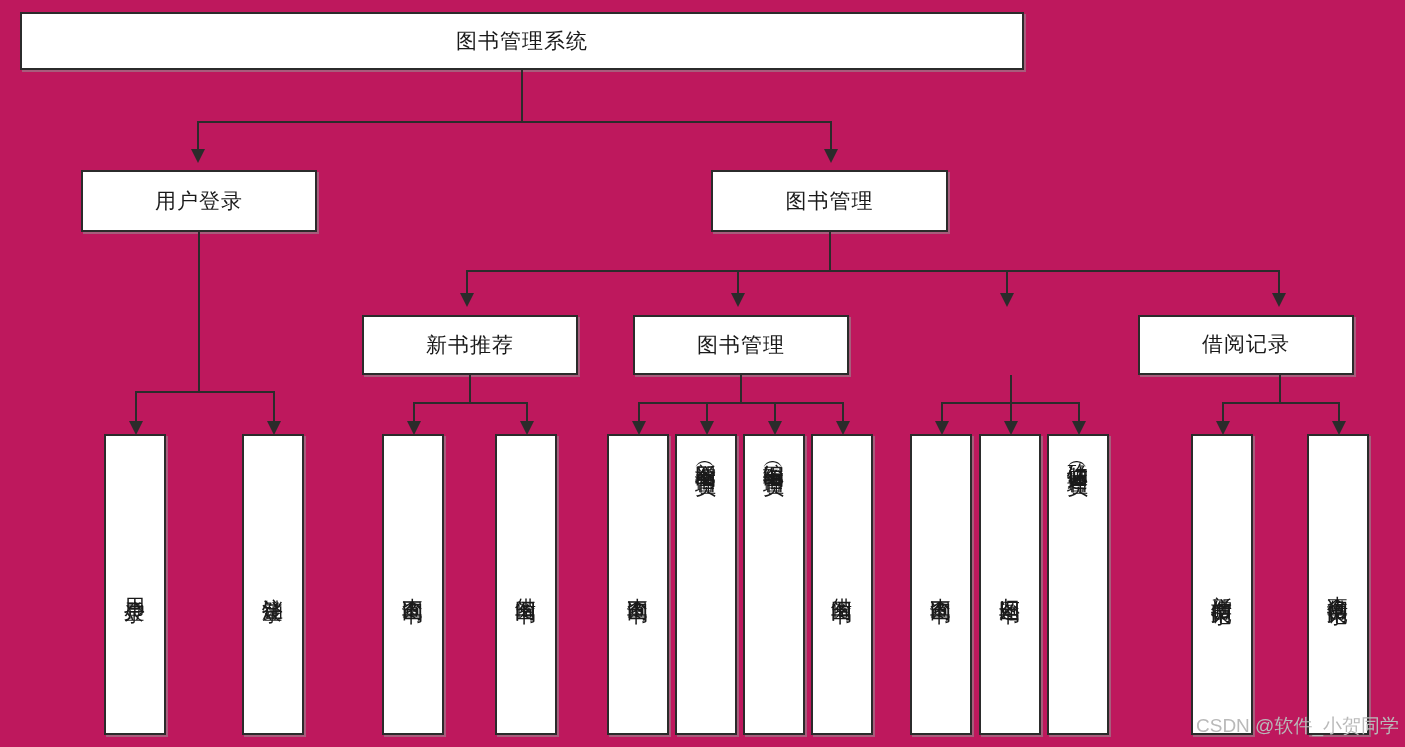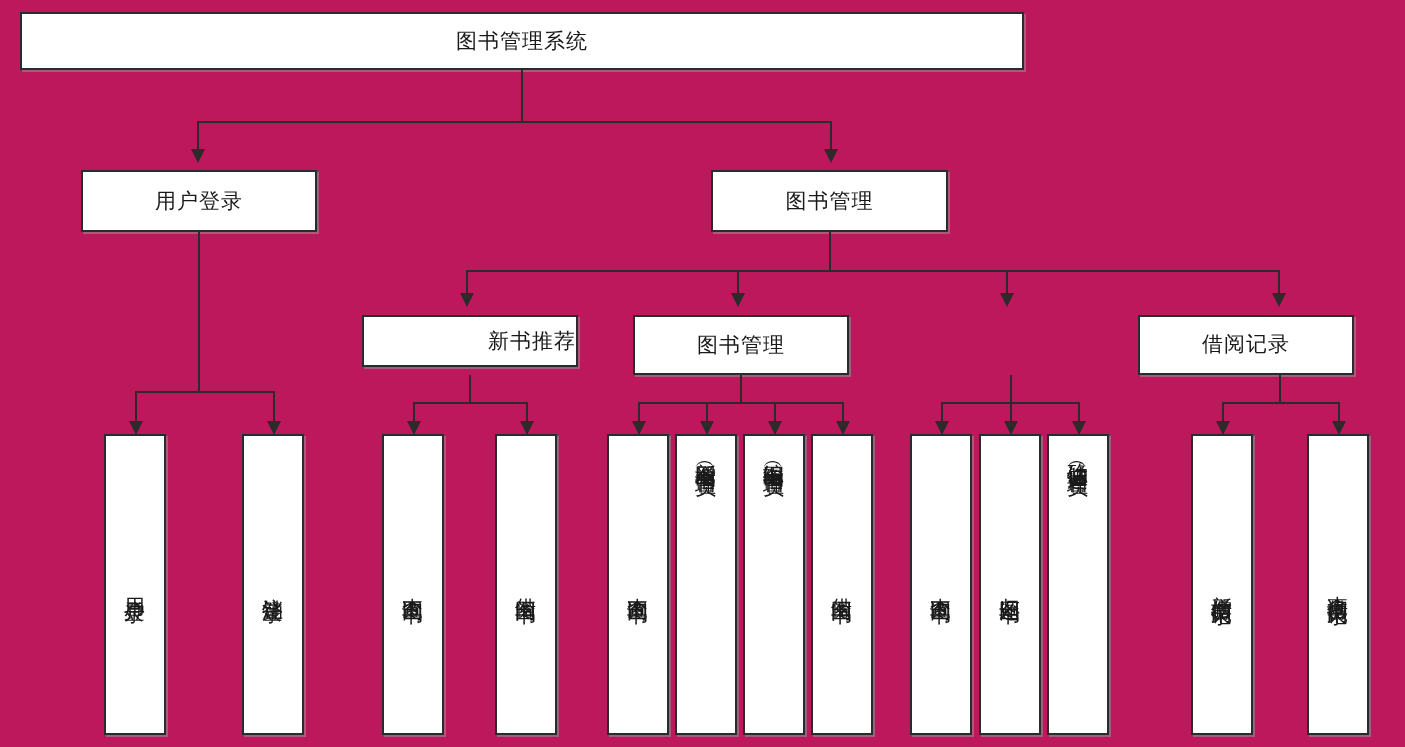--- a/index.html
+++ b/index.html
@@ -120,21 +120,21 @@
   <div class="hline" style="left:466px; top:270px; width:814px;"></div>
   <div class="vline" style="left:466px; top:270px; height:24px;"></div>
   <div class="arrow" style="left:460px; top:293px;"></div>
   <div class="vline" style="left:737px; top:270px; height:24px;"></div>
   <div class="arrow" style="left:731px; top:293px;"></div>
   <div class="vline" style="left:1006px; top:270px; height:24px;"></div>
   <div class="arrow" style="left:1000px; top:293px;"></div>
   <div class="vline" style="left:1278px; top:270px; height:24px;"></div>
   <div class="arrow" style="left:1272px; top:293px;"></div>
 
-  <div class="box" style="left:362px; top:315px; width:216px; height:52px;justify-content:flex-end;">
+  <div class="box" style="left:362px; top:315px; width:216px; height:60px;">
     <span class="box-label">新书推荐</span>
   </div>
 
   <div class="box" style="left:633px; top:315px; width:216px; height:60px;">
     <span class="box-label">图书管理</span>
   </div>
 
 
   <div class="box" style="left:1138px; top:315px; width:216px; height:60px;font-family:Liberation Serif, serif;">
     <span class="box-label">借阅记录</span>
@@ -211,14 +211,15 @@
     <span class="box-label">确认归还（管理员）</span>
   </div>
 
   <div class="box vertical mid" style="left:1191px; top:434px; width:62px; height:301px;">
     <span class="box-label">新增借阅记录</span>
   </div>
   <div class="box vertical mid" style="left:1307px; top:434px; width:62px; height:301px;">
     <span class="box-label">查询借阅记录</span>
   </div>
 
+  <div id="watermark" style="left:1196px; top:713px;">CSDN @软件_小贺同学</div>
 
 </div>
 
 </body></html>

